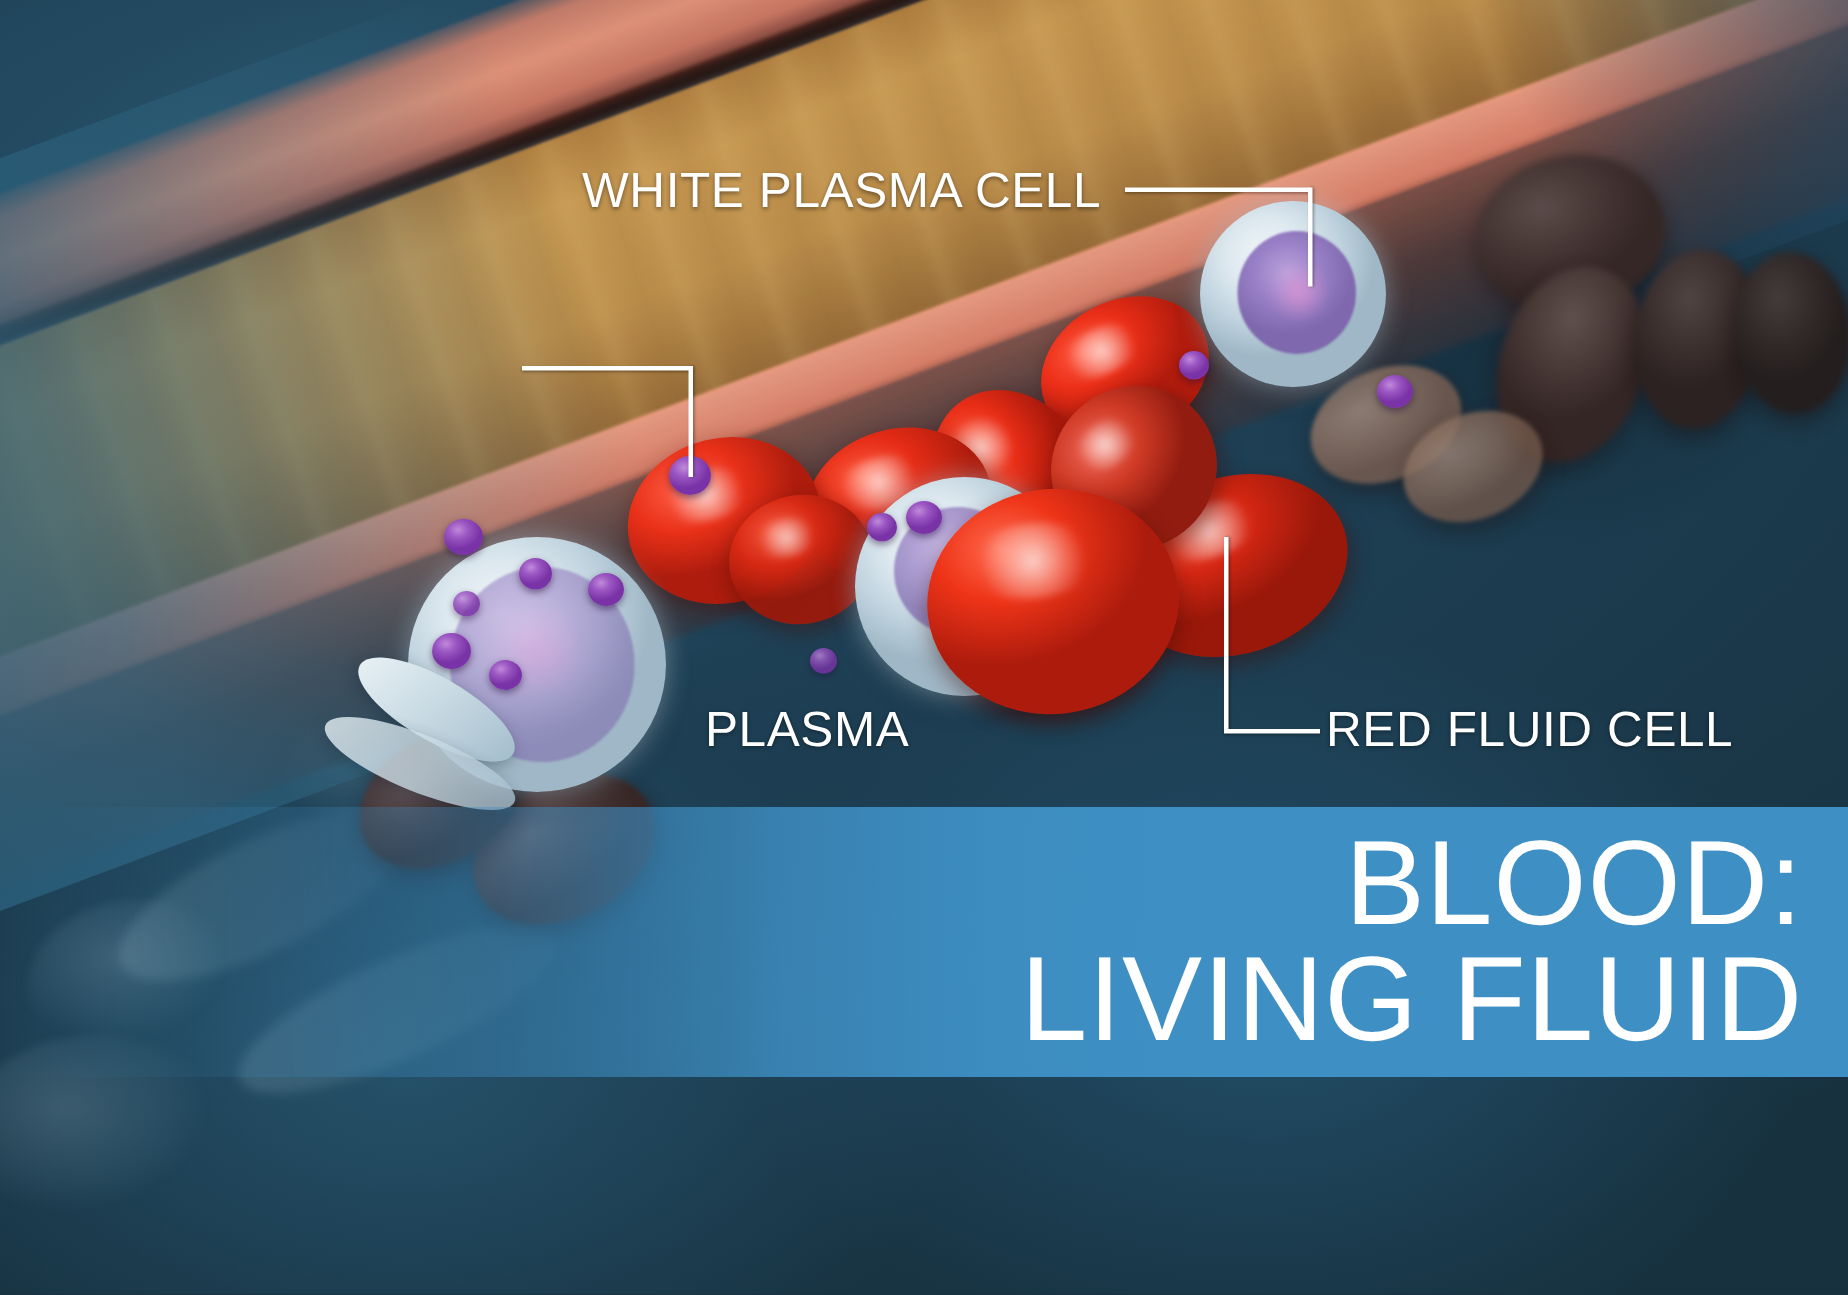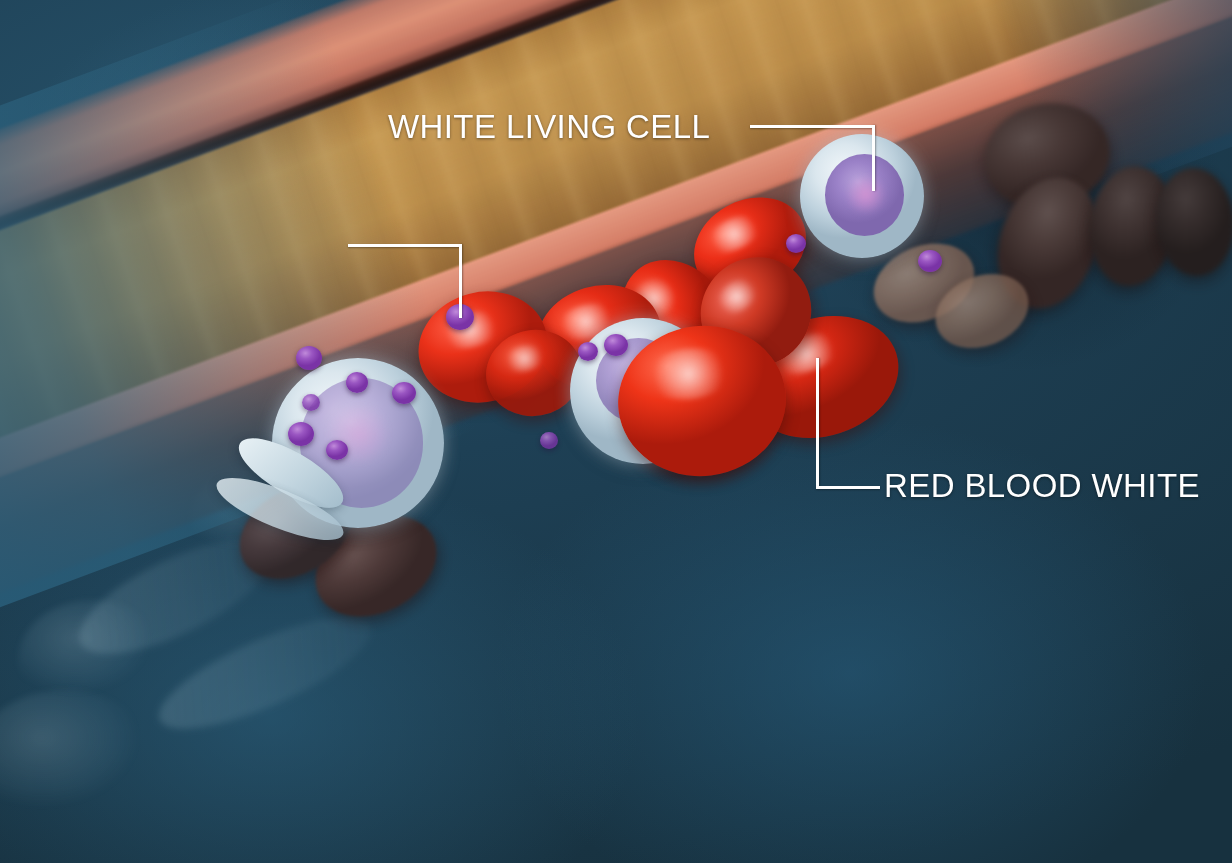--- a/index.html
+++ b/index.html
@@ -243,21 +243,36 @@
 
   <div class="leader leader-h" style="left:750px;top:125px;width:124px;"></div>
   <div class="leader leader-v" style="left:872px;top:125px;height:66px;"></div>
 
   <div class="leader leader-h" style="left:348px;top:244px;width:113px;"></div>
   <div class="leader leader-v" style="left:459px;top:244px;height:74px;"></div>
 
   <div class="leader leader-v" style="left:816px;top:358px;height:130px;"></div>
   <div class="leader leader-h" style="left:816px;top:486px;width:64px;"></div>
 
-  <div class="label" style="left:388px;top:108px;font-size:33px;">WHITE LIVING CELL</div>
-
-
-
-  <div class="label" style="left:884px;top:467px;font-size:33px;">RED BLOOD WHITE</div>
-
+  <div class="label" style="left:388px;top:108px;font-size:33px;">WHITE PLASMA CELL</div>
+
+
+  <div class="label" style="left:470px;top:467px;font-size:33px;">PLASMA</div>
+
+  <div class="label" style="left:884px;top:467px;font-size:33px;">RED FLUID CELL</div>
+
+  <div class="banner" style="left:0;top:538px;width:1232px;height:180px;">
+    <div class="banner-bg" style="background:linear-gradient(90deg,
+                  rgba(62,143,196,0) 0px,
+                  rgba(62,143,196,.10) 130px,
+                  rgba(62,143,196,.42) 330px,
+                  rgba(62,143,196,.82) 520px,
+                  rgba(62,143,196,.97) 660px,
+                  rgba(62,143,196,1) 780px,
+                  rgba(62,143,196,1) 100%);"></div>
+    <div class="banner-title" style="font-size:80px;">
+      <span>BLOOD:</span>
+      <span>LIVING FLUID</span>
+    </div>
+  </div>
 
 
 </div>
 
 </body></html>

